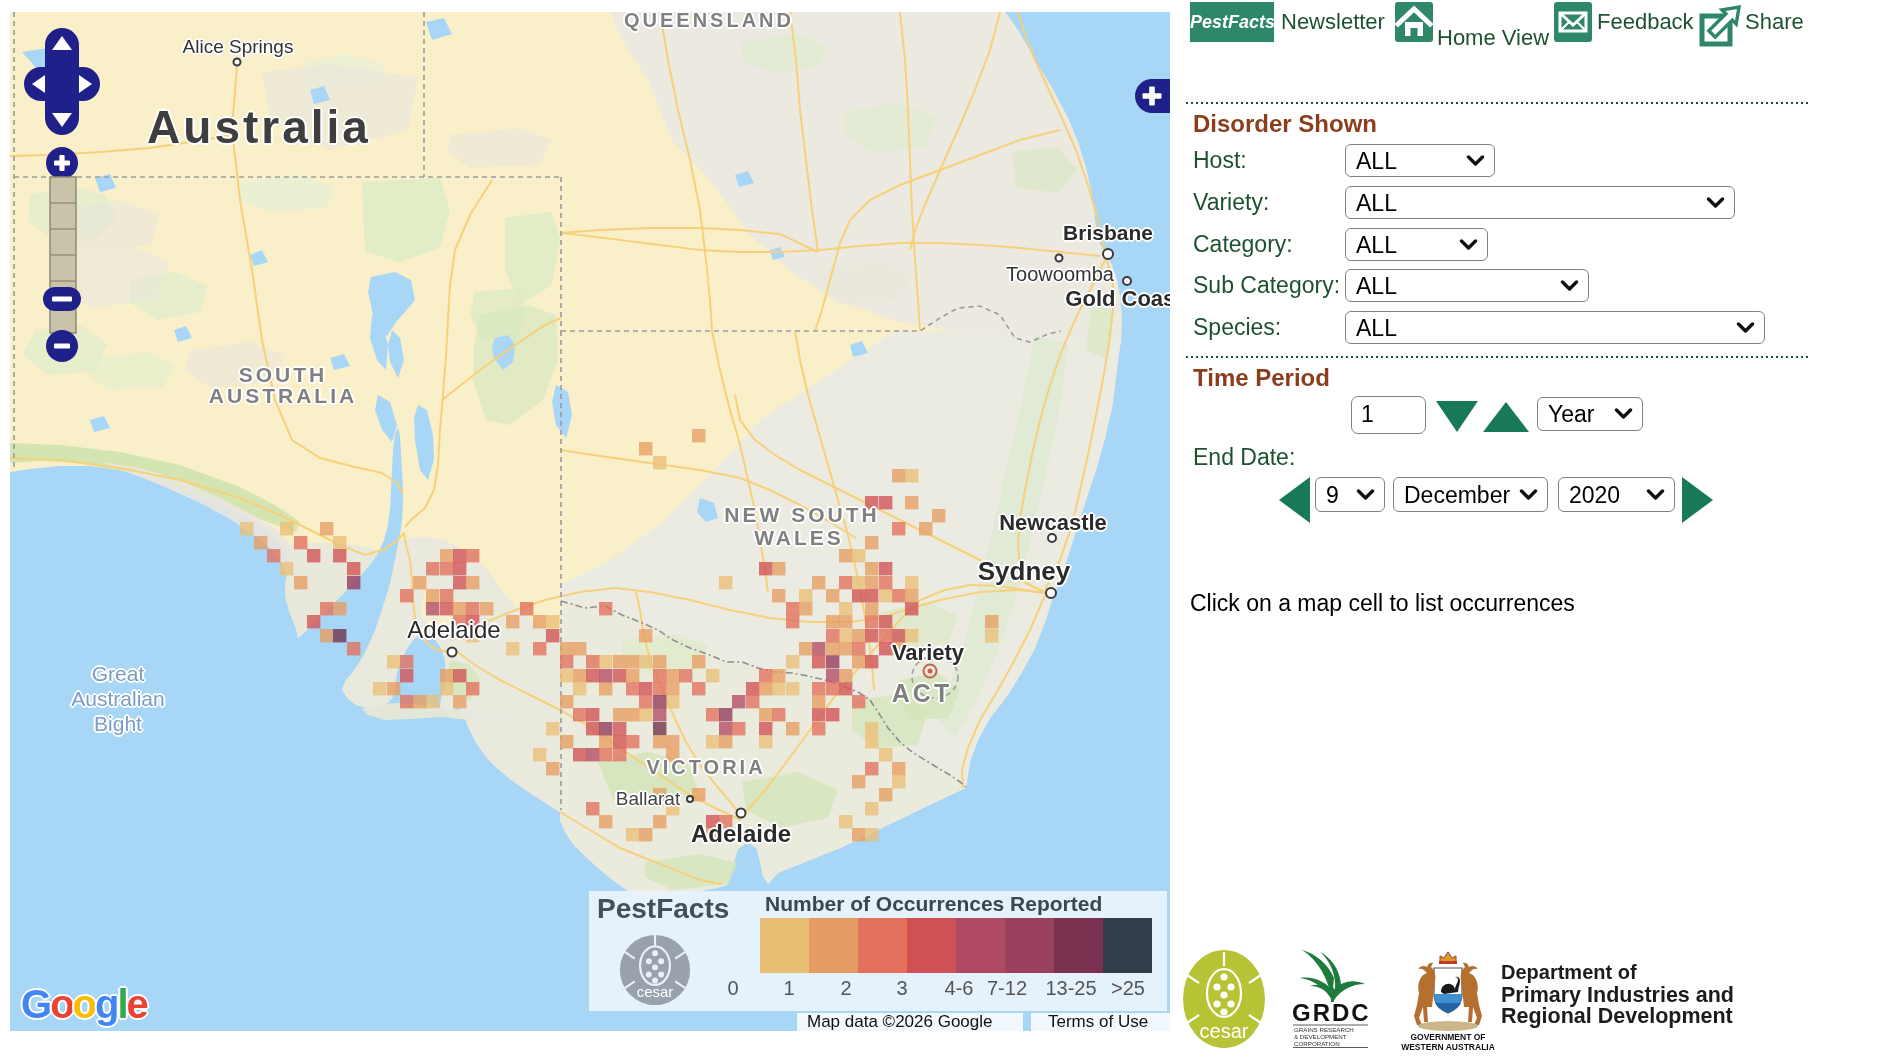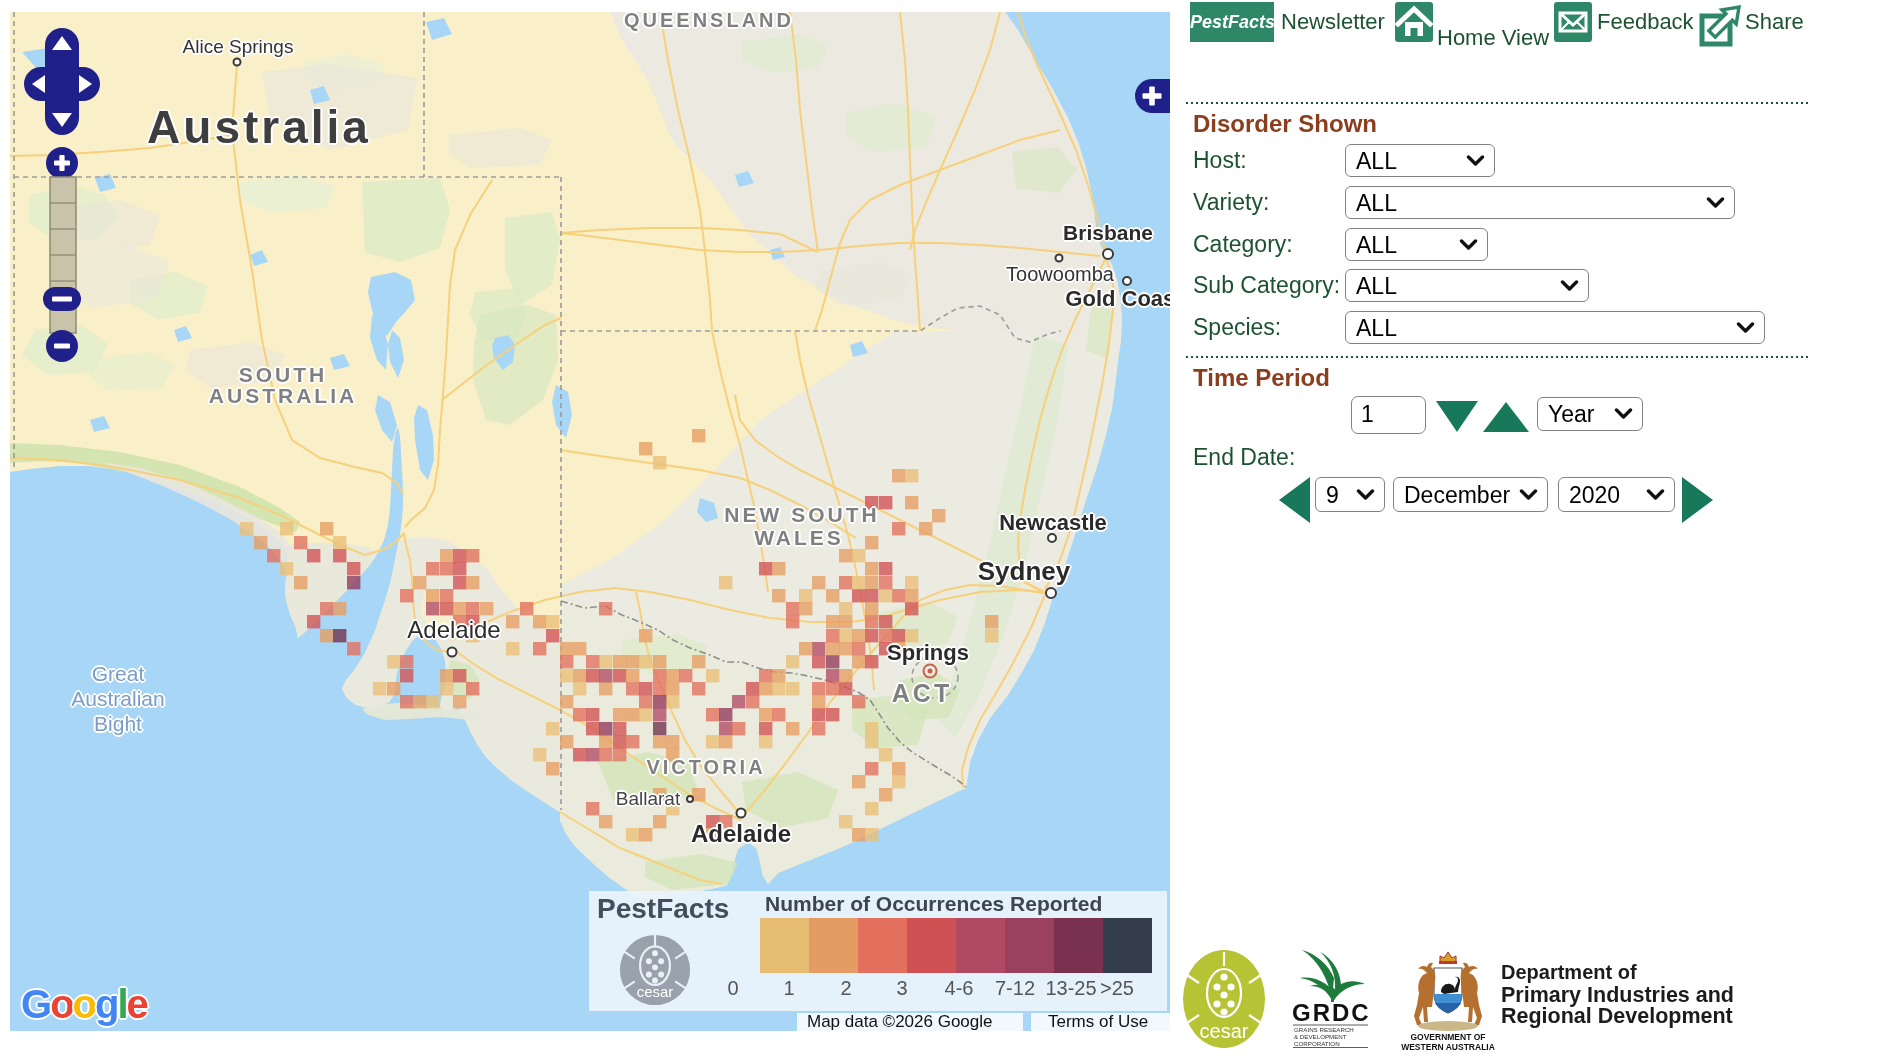--- a/index.html
+++ b/index.html
@@ -342,21 +342,21 @@
 <div style="position:absolute;left:699px;top:8px;transform:translate(-50%,-50%);font-size:20px;font-weight:700;color:#808080;letter-spacing:3px;text-shadow:-2px 0 #fff,2px 0 #fff,0 -2px #fff,0 2px #fff,-1px -1px #fff,1px 1px #fff,-1px 1px #fff,1px -1px #fff;white-space:nowrap">QUEENSLAND</div>
 <div style="position:absolute;left:792px;top:503px;transform:translate(-50%,-50%);font-size:21px;font-weight:700;color:#808080;letter-spacing:3px;text-shadow:-2px 0 #fff,2px 0 #fff,0 -2px #fff,0 2px #fff,-1px -1px #fff,1px 1px #fff,-1px 1px #fff,1px -1px #fff;white-space:nowrap">NEW SOUTH</div>
 <div style="position:absolute;left:789px;top:526px;transform:translate(-50%,-50%);font-size:21px;font-weight:700;color:#808080;letter-spacing:3px;text-shadow:-2px 0 #fff,2px 0 #fff,0 -2px #fff,0 2px #fff,-1px -1px #fff,1px 1px #fff,-1px 1px #fff,1px -1px #fff;white-space:nowrap">WALES</div>
 <div style="position:absolute;left:696px;top:755px;transform:translate(-50%,-50%);font-size:20px;font-weight:700;color:#808080;letter-spacing:3px;text-shadow:-2px 0 #fff,2px 0 #fff,0 -2px #fff,0 2px #fff,-1px -1px #fff,1px 1px #fff,-1px 1px #fff,1px -1px #fff;white-space:nowrap">VICTORIA</div>
 <div style="position:absolute;left:912px;top:681px;transform:translate(-50%,-50%);font-size:25px;font-weight:700;color:#808080;letter-spacing:3px;text-shadow:-2px 0 #fff,2px 0 #fff,0 -2px #fff,0 2px #fff,-1px -1px #fff,1px 1px #fff,-1px 1px #fff,1px -1px #fff;white-space:nowrap">ACT</div>
 <div style="position:absolute;left:1098px;top:221px;transform:translate(-50%,-50%);font-size:21px;font-weight:600;color:#2b2b2b;letter-spacing:0px;text-shadow:-2px 0 #fff,2px 0 #fff,0 -2px #fff,0 2px #fff,-1px -1px #fff,1px 1px #fff,-1px 1px #fff,1px -1px #fff;white-space:nowrap">Brisbane</div>
 <div style="position:absolute;left:1050px;top:262px;transform:translate(-50%,-50%);font-size:20px;font-weight:400;color:#333333;letter-spacing:0px;text-shadow:-2px 0 #fff,2px 0 #fff,0 -2px #fff,0 2px #fff,-1px -1px #fff,1px 1px #fff,-1px 1px #fff,1px -1px #fff;white-space:nowrap">Toowoomba</div>
 <div style="position:absolute;left:1114px;top:287px;transform:translate(-50%,-50%);font-size:22px;font-weight:600;color:#2b2b2b;letter-spacing:0px;text-shadow:-2px 0 #fff,2px 0 #fff,0 -2px #fff,0 2px #fff,-1px -1px #fff,1px 1px #fff,-1px 1px #fff,1px -1px #fff;white-space:nowrap">Gold Coast</div>
 <div style="position:absolute;left:1043px;top:511px;transform:translate(-50%,-50%);font-size:22px;font-weight:600;color:#2b2b2b;letter-spacing:0px;text-shadow:-2px 0 #fff,2px 0 #fff,0 -2px #fff,0 2px #fff,-1px -1px #fff,1px 1px #fff,-1px 1px #fff,1px -1px #fff;white-space:nowrap">Newcastle</div>
 <div style="position:absolute;left:1014px;top:559px;transform:translate(-50%,-50%);font-size:26px;font-weight:600;color:#2b2b2b;letter-spacing:0px;text-shadow:-2px 0 #fff,2px 0 #fff,0 -2px #fff,0 2px #fff,-1px -1px #fff,1px 1px #fff,-1px 1px #fff,1px -1px #fff;white-space:nowrap">Sydney</div>
-<div style="position:absolute;left:918px;top:641px;transform:translate(-50%,-50%);font-size:22px;font-weight:600;color:#2b2b2b;letter-spacing:0px;text-shadow:-2px 0 #fff,2px 0 #fff,0 -2px #fff,0 2px #fff,-1px -1px #fff,1px 1px #fff,-1px 1px #fff,1px -1px #fff;white-space:nowrap">Springs</div>
+<div style="position:absolute;left:918px;top:641px;transform:translate(-50%,-50%);font-size:22px;font-weight:600;color:#2b2b2b;letter-spacing:0px;text-shadow:-2px 0 #fff,2px 0 #fff,0 -2px #fff,0 2px #fff,-1px -1px #fff,1px 1px #fff,-1px 1px #fff,1px -1px #fff;white-space:nowrap">Variety</div>
 <div style="position:absolute;left:444px;top:618px;transform:translate(-50%,-50%);font-size:24px;font-weight:400;color:#2b2b2b;letter-spacing:0px;text-shadow:-2px 0 #fff,2px 0 #fff,0 -2px #fff,0 2px #fff,-1px -1px #fff,1px 1px #fff,-1px 1px #fff,1px -1px #fff;white-space:nowrap">Adelaide</div>
 <div style="position:absolute;left:731px;top:822px;transform:translate(-50%,-50%);font-size:24px;font-weight:600;color:#2b2b2b;letter-spacing:0px;text-shadow:-2px 0 #fff,2px 0 #fff,0 -2px #fff,0 2px #fff,-1px -1px #fff,1px 1px #fff,-1px 1px #fff,1px -1px #fff;white-space:nowrap">Adelaide</div>
 <div style="position:absolute;left:638px;top:787px;transform:translate(-50%,-50%);font-size:19px;font-weight:400;color:#444444;letter-spacing:0px;text-shadow:-2px 0 #fff,2px 0 #fff,0 -2px #fff,0 2px #fff,-1px -1px #fff,1px 1px #fff,-1px 1px #fff,1px -1px #fff;white-space:nowrap">Ballarat</div>
 <div style="position:absolute;left:108px;top:662px;transform:translate(-50%,-50%);font-size:21px;font-weight:400;color:#7b9bc8;letter-spacing:0px;text-shadow:-2px 0 #fff,2px 0 #fff,0 -2px #fff,0 2px #fff,-1px -1px #fff,1px 1px #fff,-1px 1px #fff,1px -1px #fff;white-space:nowrap">Great</div>
 <div style="position:absolute;left:108px;top:687px;transform:translate(-50%,-50%);font-size:21px;font-weight:400;color:#7b9bc8;letter-spacing:0px;text-shadow:-2px 0 #fff,2px 0 #fff,0 -2px #fff,0 2px #fff,-1px -1px #fff,1px 1px #fff,-1px 1px #fff,1px -1px #fff;white-space:nowrap">Australian</div>
 <div style="position:absolute;left:108px;top:712px;transform:translate(-50%,-50%);font-size:21px;font-weight:400;color:#7b9bc8;letter-spacing:0px;text-shadow:-2px 0 #fff,2px 0 #fff,0 -2px #fff,0 2px #fff,-1px -1px #fff,1px 1px #fff,-1px 1px #fff,1px -1px #fff;white-space:nowrap">Bight</div>
 <svg width="1160" height="1019" style="position:absolute;left:0;top:0;pointer-events:none">
 <circle cx="227" cy="50" r="3.5" fill="#ffffff" stroke="#3a3a3a" stroke-width="2"></circle>
 <circle cx="1098" cy="242" r="5" fill="#ffffff" stroke="#3a3a3a" stroke-width="2"></circle>
 <circle cx="1049" cy="246" r="3.5" fill="#ffffff" stroke="#3a3a3a" stroke-width="2"></circle>
@@ -426,23 +426,23 @@
 <div style="position:absolute;left:318px;top:27px;width:49px;height:55px;background:#cf5153"></div>
 <div style="position:absolute;left:367px;top:27px;width:49px;height:55px;background:#b04a63"></div>
 <div style="position:absolute;left:416px;top:27px;width:49px;height:55px;background:#99415e"></div>
 <div style="position:absolute;left:465px;top:27px;width:49px;height:55px;background:#7a3150"></div>
 <div style="position:absolute;left:514px;top:27px;width:49px;height:55px;background:#333d49"></div>
 <div style="position:absolute;left:116px;top:86px;width:56px;text-align:center;font-size:20px;color:#555555">0</div>
 <div style="position:absolute;left:172px;top:86px;width:56px;text-align:center;font-size:20px;color:#555555">1</div>
 <div style="position:absolute;left:229px;top:86px;width:56px;text-align:center;font-size:20px;color:#555555">2</div>
 <div style="position:absolute;left:285px;top:86px;width:56px;text-align:center;font-size:20px;color:#555555">3</div>
 <div style="position:absolute;left:342px;top:86px;width:56px;text-align:center;font-size:20px;color:#555555">4-6</div>
-<div style="position:absolute;left:398px;top:86px;width:56px;text-align:center;font-size:20px;color:#555555">7-12</div>
+<div style="position:absolute;left:398px;top:86px;width:56px;font-size:20px;color:#555555">7-12</div>
 <div style="position:absolute;left:454px;top:86px;width:56px;text-align:center;font-size:20px;color:#555555">13-25</div>
-<div style="position:absolute;left:511px;top:86px;width:56px;text-align:left;font-size:20px;color:#555555">&gt;25</div>
+<div style="position:absolute;left:511px;top:86px;width:56px;text-align:center;font-size:20px;color:#555555">&gt;25</div>
 </div>
 <div style="position:absolute;left:787px;top:1001px;width:226px;height:18px;background:rgba(255,255,255,0.85)"></div>
 <div style="position:absolute;left:1021px;top:1001px;width:139px;height:18px;background:rgba(255,255,255,0.85)"></div>
 <div style="position:absolute;left:797px;top:1000px;font-size:17px;color:#111111">Map data ©2026 Google</div>
 <div style="position:absolute;left:1038px;top:1000px;font-size:17px;color:#111111">Terms of Use</div>
 <div style="position:absolute;left:11px;top:970px;font-size:40px;font-weight:700;letter-spacing:-2px;text-shadow:-2px 0 #fff,2px 0 #fff,0 -2px #fff,0 2px #fff,-1px -1px #fff,1px 1px #fff,-1px 1px #fff,1px -1px #fff;"><span style="color:#4285F4">G</span><span style="color:#EA4335">o</span><span style="color:#FBBC05">o</span><span style="color:#4285F4">g</span><span style="color:#34A853">l</span><span style="color:#EA4335">e</span></div>
 </div>
 <div style="position:absolute;left:1186px;top:0;width:716px;height:1062px;font-size:23px">
 <div style="position:absolute;left:4px;top:2px;width:84px;height:40px;background:#2e8766;color:#fff;font-style:italic;font-weight:700;font-size:18px;text-align:center;line-height:40px">PestFacts</div>
 <div style="position:absolute;left:95px;top:0;height:44px;line-height:44px;font-size:22px;color:#1d5231">Newsletter</div>
@@ -510,20 +510,21 @@
         </svg></span></div>
 <div style="position:absolute;left:207px;top:477px"><span style="display:inline-block;position:relative;width:155px;height:35px;border:1.5px solid #828282;border-radius:6px;background:#fff;vertical-align:top;"><span style="position:absolute;left:10px;top:50%;transform:translateY(-50%);font-size:23px;color:#000">December</span><svg width="19" height="12" viewBox="0 0 19 12" style="position:absolute;right:9px;top:50%;transform:translateY(-50%)">
           <path d="M2.5,2 L9.5,9 L16.5,2" fill="none" stroke="#111" stroke-width="3.4" stroke-linecap="round" stroke-linejoin="round"></path>
         </svg></span></div>
 <div style="position:absolute;left:372px;top:477px"><span style="display:inline-block;position:relative;width:117px;height:35px;border:1.5px solid #828282;border-radius:6px;background:#fff;vertical-align:top;"><span style="position:absolute;left:10px;top:50%;transform:translateY(-50%);font-size:23px;color:#000">2020</span><svg width="19" height="12" viewBox="0 0 19 12" style="position:absolute;right:9px;top:50%;transform:translateY(-50%)">
           <path d="M2.5,2 L9.5,9 L16.5,2" fill="none" stroke="#111" stroke-width="3.4" stroke-linecap="round" stroke-linejoin="round"></path>
         </svg></span></div>
 <div style="position:absolute;left:496px;top:477px"><svg width="31" height="46">
         <polygon points="0,0 0,46 31,23" fill="#17795a"></polygon>
       </svg></div>
+<div style="position:absolute;left:4px;top:590px;font-size:23px;color:#000">Click on a map cell to list occurrences</div>
 <svg width="82" height="98" viewBox="0 0 82 98" style="position:absolute;left:-3px;top:950px">
       <ellipse cx="41" cy="49" rx="41" ry="49" fill="#b5c334"></ellipse>
       <g stroke="#fff" stroke-width="2.2" fill="none">
         <path d="M41,2 L41,16"></path>
         <path d="M4,25 L16,33"></path>
         <path d="M78,25 L66,33"></path>
         <path d="M4,73 L16,65"></path>
         <path d="M78,73 L66,65"></path>
       </g>
       <ellipse cx="41" cy="43" rx="17" ry="24" fill="none" stroke="#fff" stroke-width="2.2"></ellipse>

